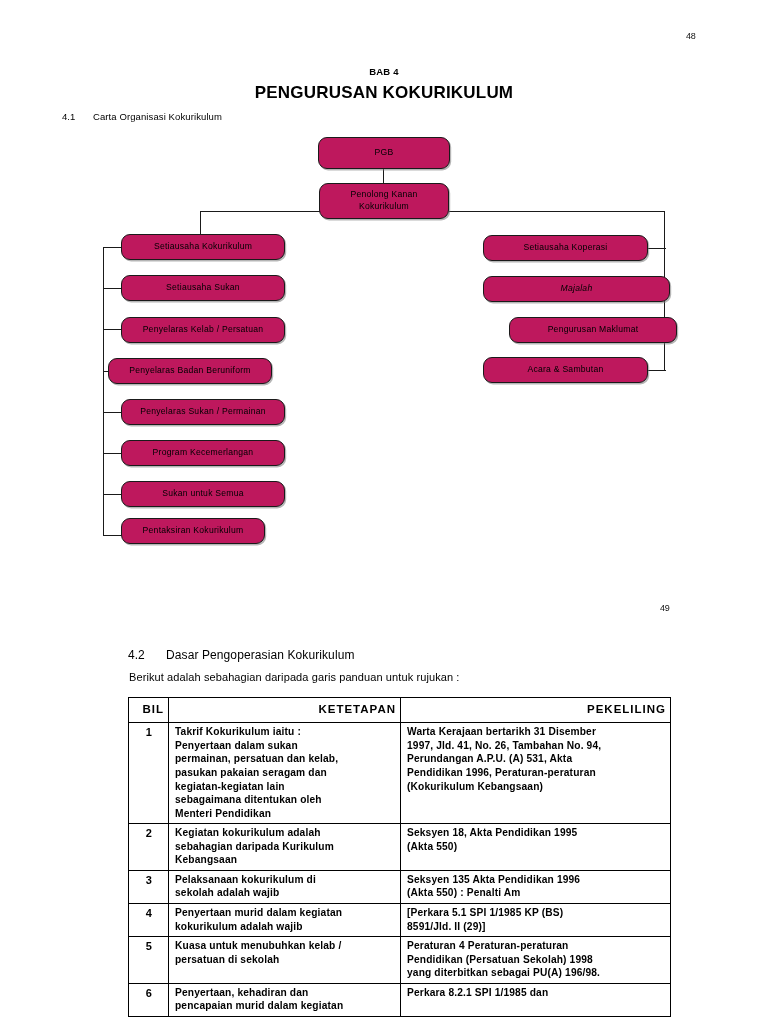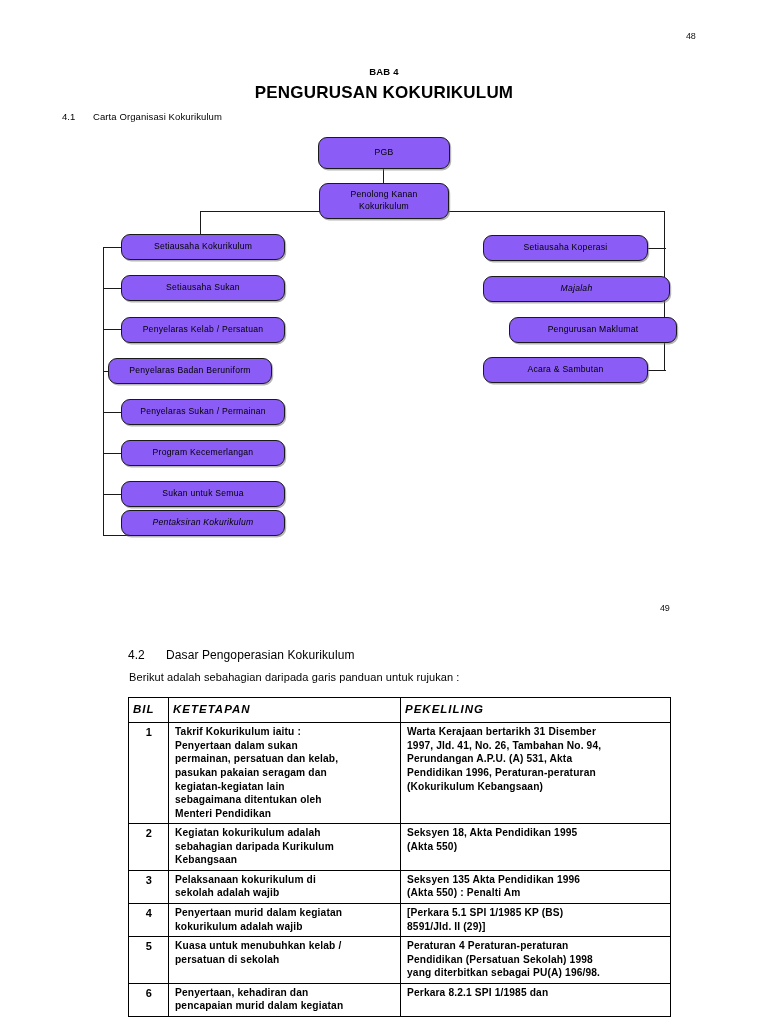--- a/index.html
+++ b/index.html
@@ -62,21 +62,21 @@
   #orgchart {
     position: absolute;
     left: 0; top: 130px;
     width: 768px;
     height: 430px;
   }
   .node {
     position: absolute;
     border: 1.3px solid #1a1a1a;
     border-radius: 9px;
-    background: #8b5cf6;
+    background: #be185d;
     box-sizing: border-box;
     display: flex;
     align-items: center;
     justify-content: center;
     text-align: center;
     font-size: 8.6px;
     letter-spacing: 0.25px;
     line-height: 1.35;
     box-shadow: 1.2px 1.4px 0 rgba(120,120,120,0.55);
     z-index: 3;
@@ -119,26 +119,25 @@
   }
   #guideline-table td, #guideline-table th {
     border: 1.4px solid #000000;
     padding: 2px 5px 3px 6px;
     vertical-align: top;
     line-height: 1.33;
     font-weight: bold;
     letter-spacing: 0.15px;
   }
   #guideline-table th {
-    text-align: left;
+    text-align: right;
     font-size: 11.5px;
     letter-spacing: 1px;
     padding: 4px 4px 5px 4px;
     vertical-align: middle;
-    font-style: italic;
   }
   .col-bil { width: 40px; }
   .col-ket { width: 232px; }
   .col-pek { width: 270px; }
   td.cell-bil {
     text-align: center;
     vertical-align: middle;
     font-weight: bold;
     font-size: 11px;
   }
@@ -189,21 +188,21 @@
     <div class="node nowrap-lines" style="left:319px; top:53px; width:130px; height:36px;">Penolong Kanan
 Kokurikulum</div>
 
     <div class="node" style="left:121px; top:104px; width:164px; height:26px;">Setiausaha Kokurikulum</div>
     <div class="node" style="left:121px; top:145px; width:164px; height:26px;">Setiausaha Sukan</div>
     <div class="node" style="left:121px; top:187px; width:164px; height:26px;">Penyelaras Kelab / Persatuan</div>
     <div class="node" style="left:108px; top:228px; width:164px; height:26px;">Penyelaras Badan Beruniform</div>
     <div class="node" style="left:121px; top:269px; width:164px; height:26px;">Penyelaras Sukan / Permainan</div>
     <div class="node" style="left:121px; top:310px; width:164px; height:26px;">Program Kecemerlangan</div>
     <div class="node" style="left:121px; top:351px; width:164px; height:26px;">Sukan untuk Semua</div>
-    <div class="node" style="left:121px; top:380px; width:164px; height:26px;font-style:italic;">Pentaksiran Kokurikulum</div>
+    <div class="node" style="left:121px; top:388px; width:144px; height:26px;">Pentaksiran Kokurikulum</div>
 
     <div class="node" style="left:483px; top:105px; width:165px; height:26px;">Setiausaha Koperasi</div>
     <div class="node" style="left:483px; top:146px; width:187px; height:26px;font-style:italic;">Majalah</div>
     <div class="node" style="left:509px; top:187px; width:168px; height:26px;">Pengurusan Maklumat</div>
     <div class="node" style="left:483px; top:227px; width:165px; height:26px;">Acara &amp; Sambutan</div>
   </div>
 
   <div class="pagenum" id="pagenum-mid">49</div>
 
   <div id="sec42-num">4.2</div>

